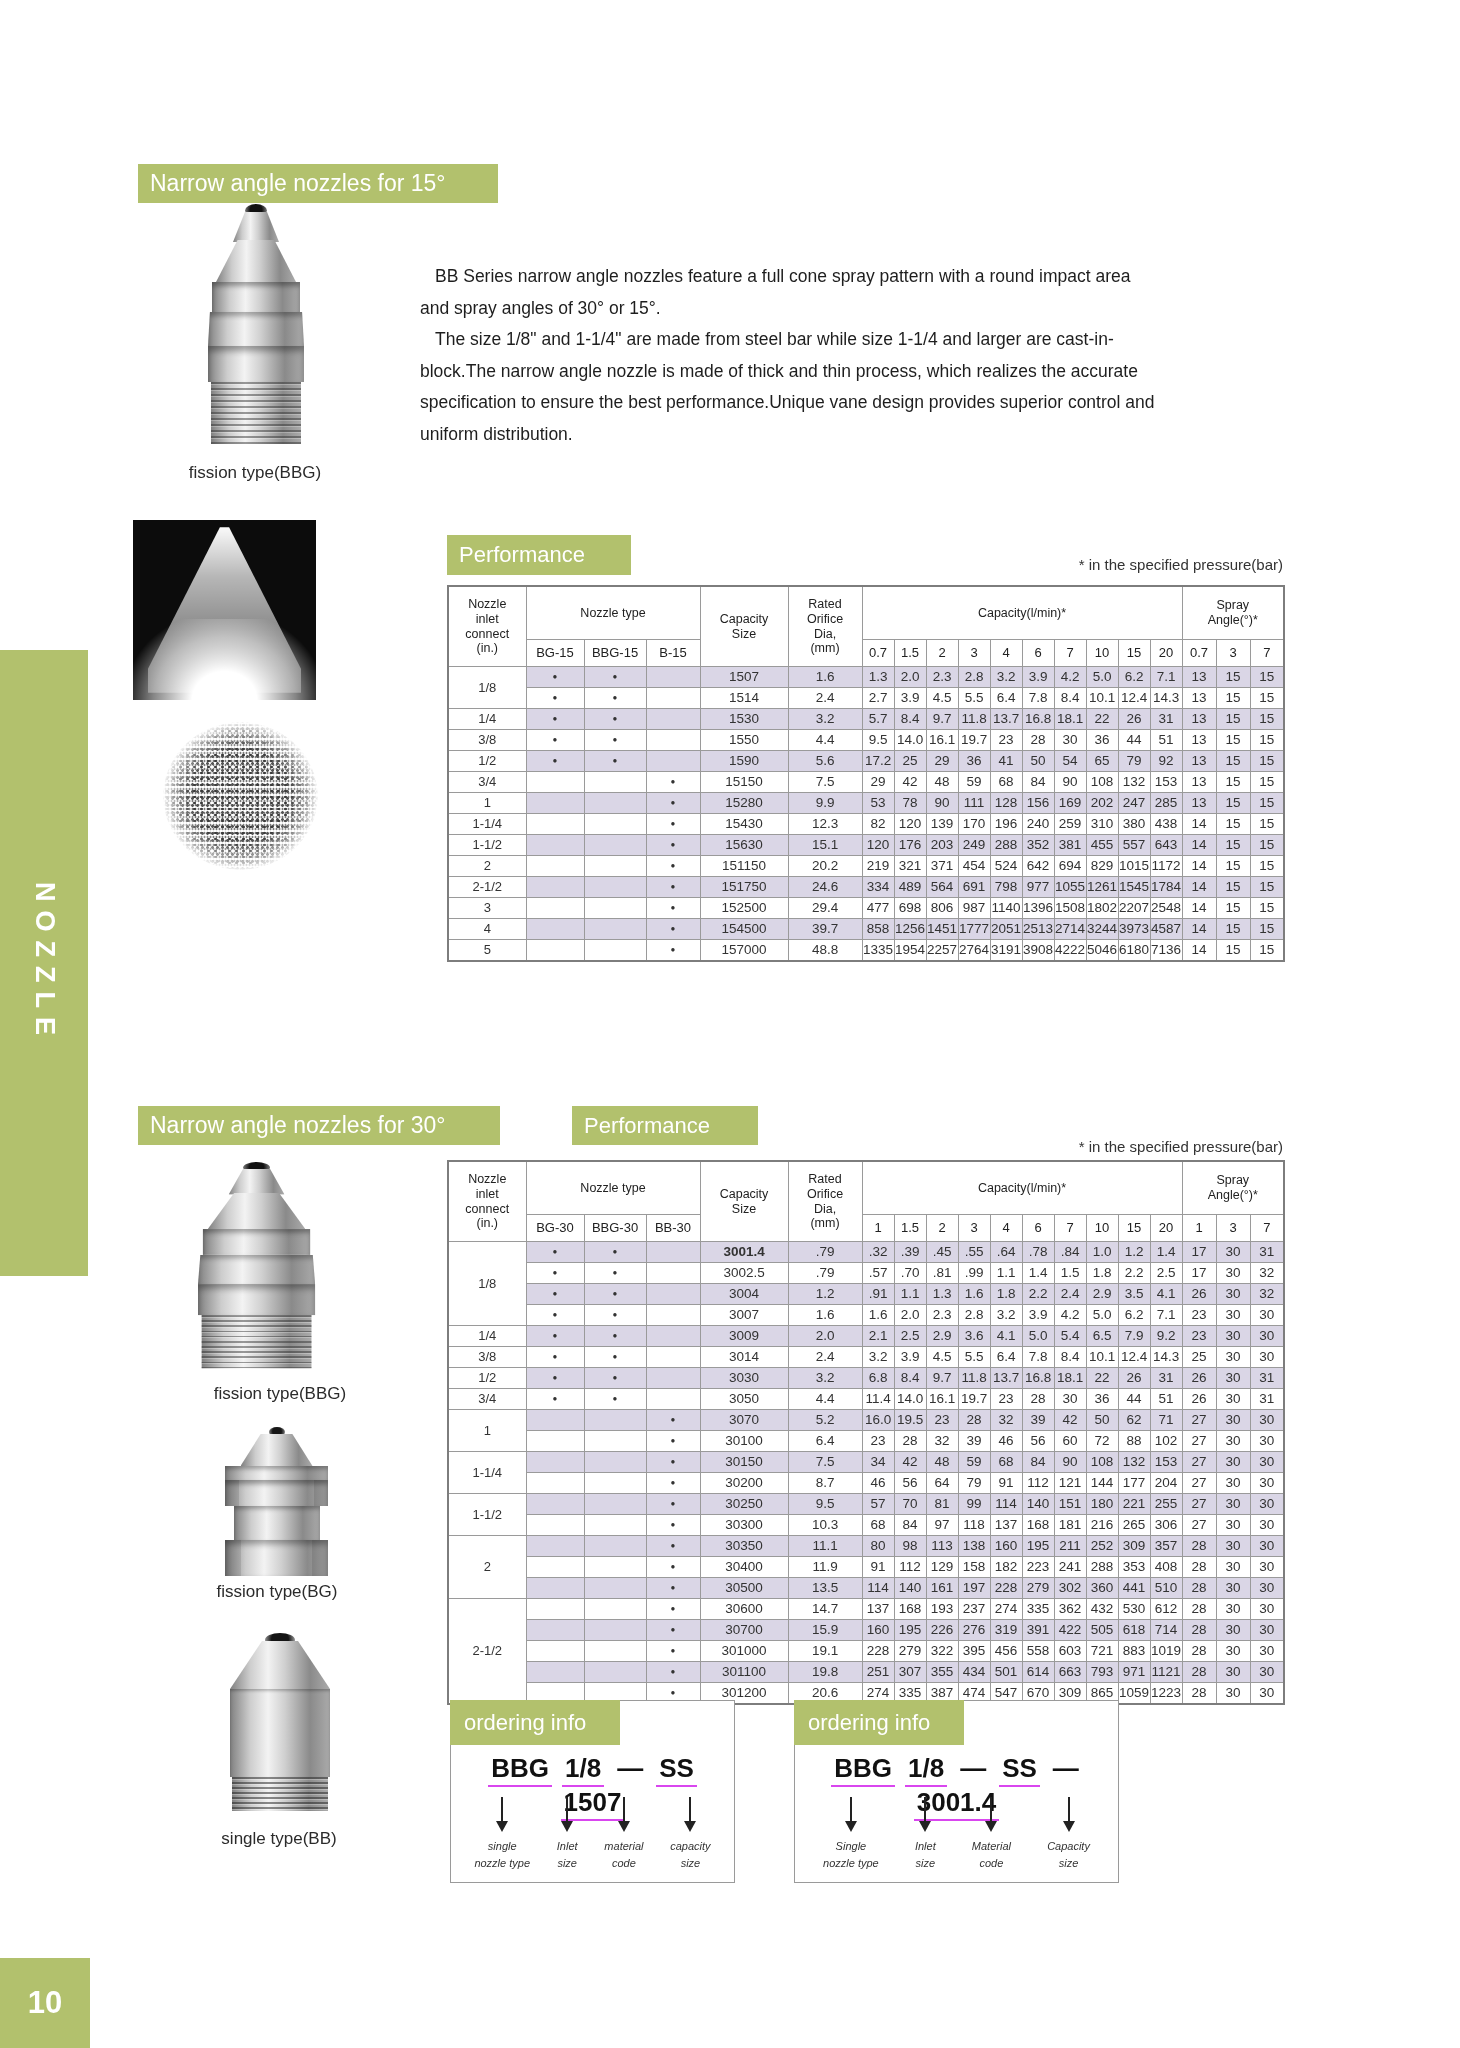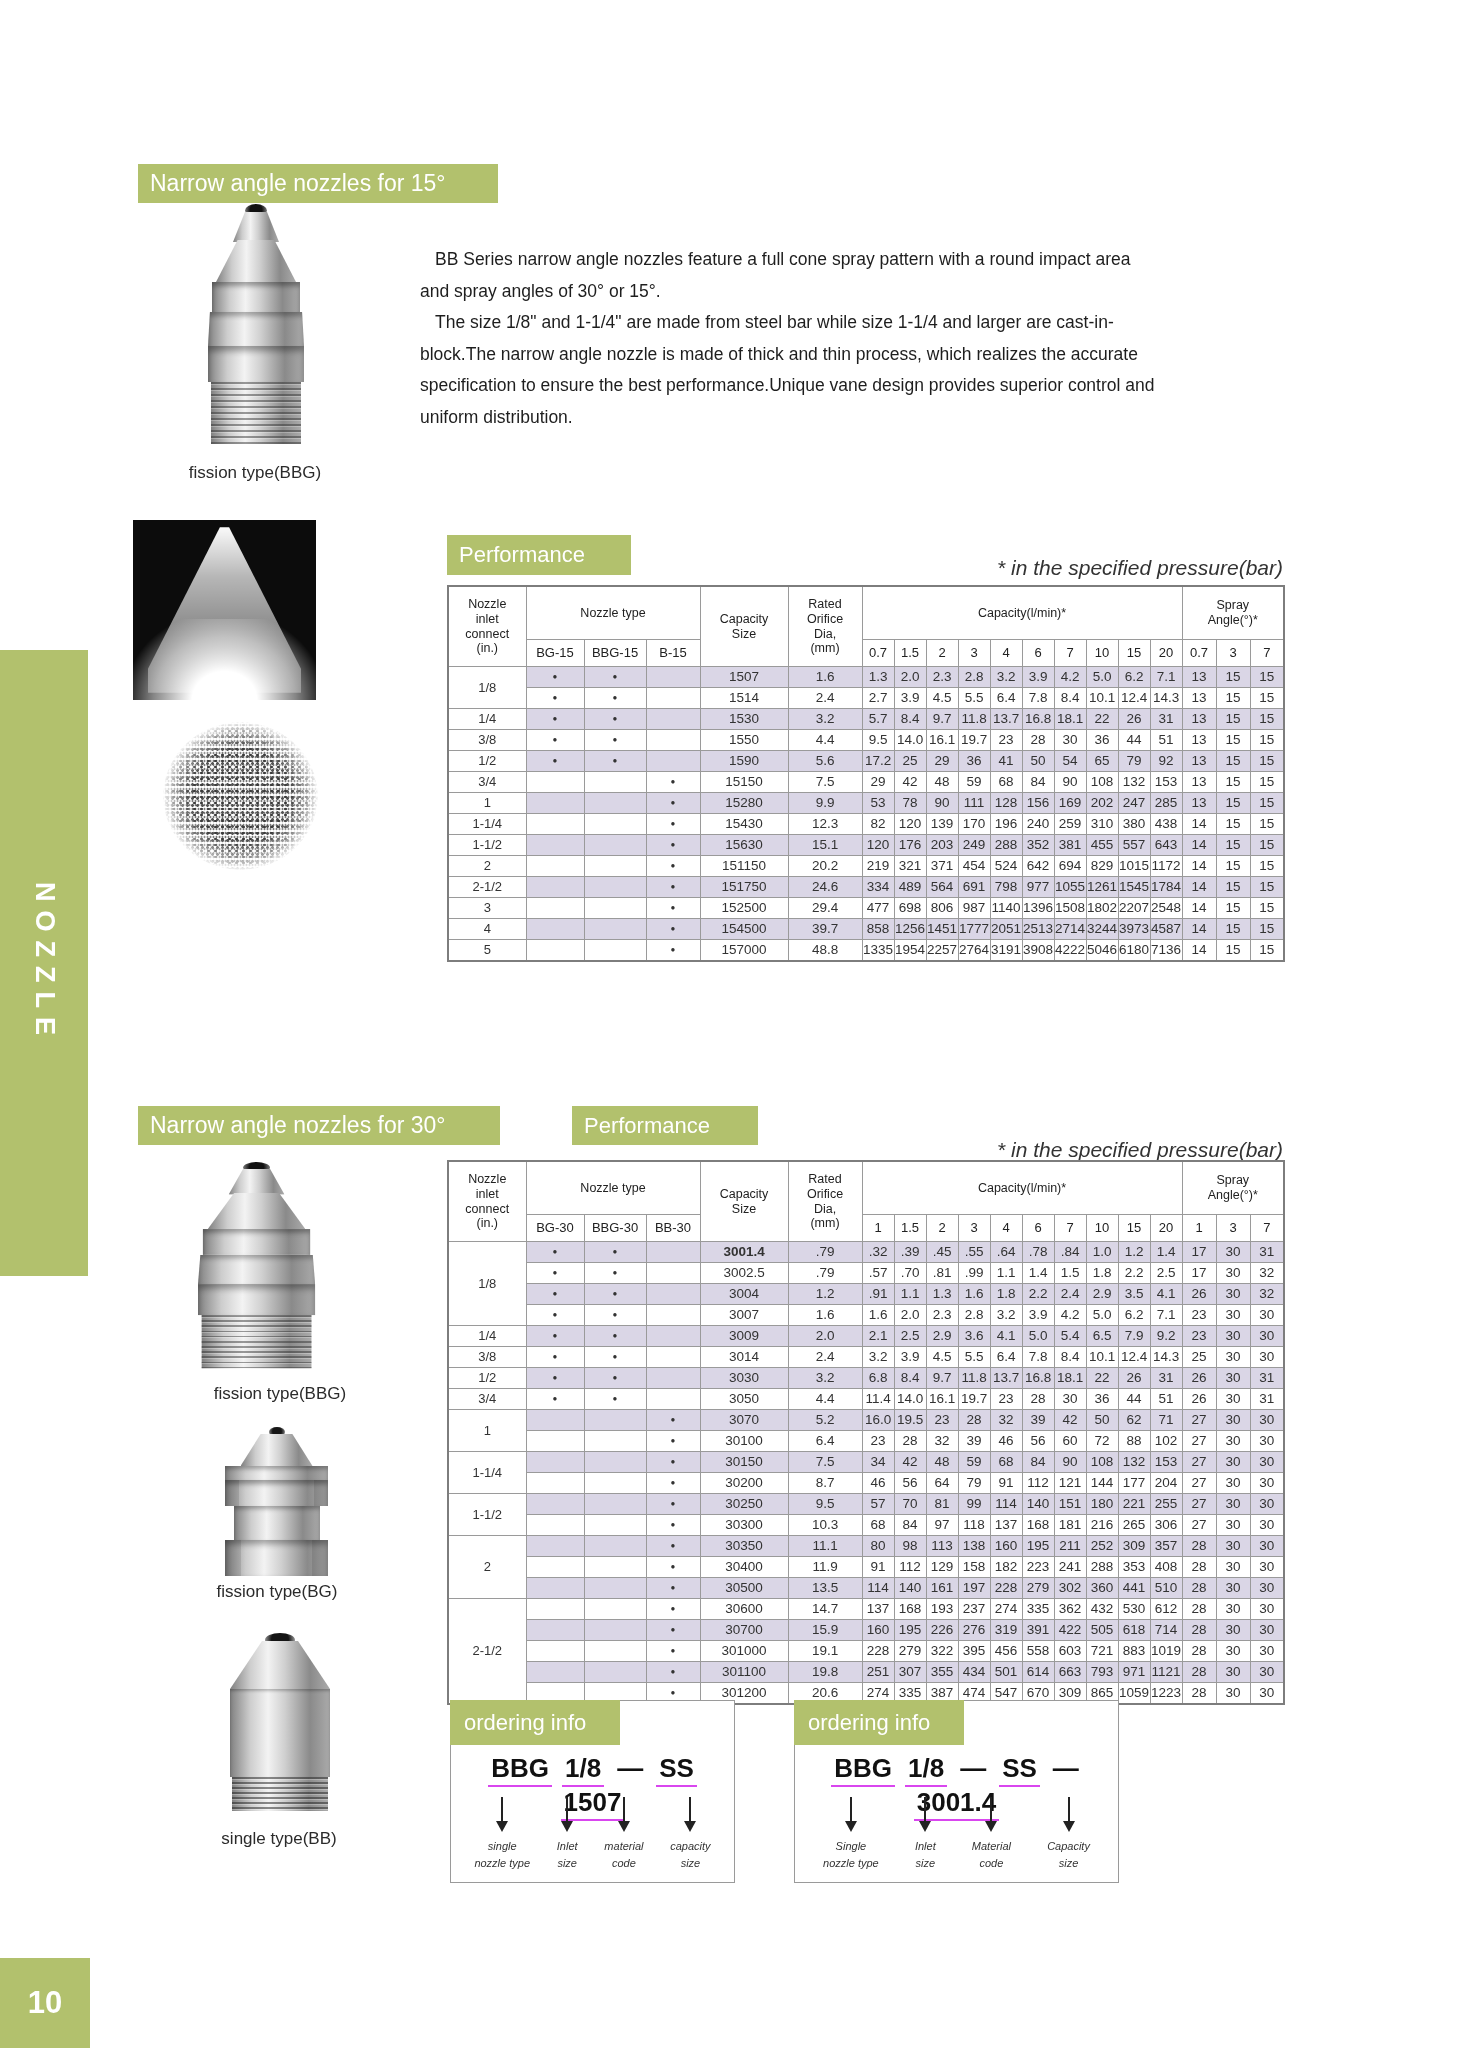--- a/index.html
+++ b/index.html
@@ -8,23 +8,23 @@
         font-family:"Liberation Sans",sans-serif;color:#1f1f1f;}
   .gbadge{position:absolute;background:var(--green);color:#fff;font-size:23px;line-height:40px;
           height:40px;padding-left:12px;box-sizing:border-box;}
   
   #side-tab{position:absolute;left:0;top:650px;width:88px;height:626px;background:var(--green);
             display:flex;align-items:center;justify-content:center;}
   #side-tab span{writing-mode:vertical-rl;color:#fff;font-size:27px;font-weight:bold;letter-spacing:9px;}
   #page-num{position:absolute;left:0;top:1958px;width:90px;height:90px;background:var(--green);
             color:#fff;font-size:31px;font-weight:bold;display:flex;align-items:center;justify-content:center;}
   
-  #intro{position:absolute;left:420px;top:244px;width:737px;}
+  #intro{position:absolute;left:420px;top:261px;width:737px;}
   #intro p{margin:0;text-indent:15px;font-size:17.5px;line-height:31.5px;color:#1e1e1e;}
-  .note{position:absolute;font-size:21px;color:#333;width:383px;text-align:right;font-style:italic;}
+  .note{position:absolute;font-size:15px;color:#333;width:383px;text-align:right;}
   .cap{position:absolute;font-size:17px;color:#2b2b2b;text-align:center;width:200px;}
   
   .twrap{position:absolute;}
   .twrap table{border-collapse:collapse;table-layout:fixed;width:100%;border:2px solid #7d7d7d;}
   .twrap th,.twrap td{border:1px solid var(--bd);text-align:center;padding:0;overflow:hidden;}
   .twrap thead th{font-weight:normal;font-size:12.5px;line-height:1.18;color:#222;background:#fff;}
   .twrap thead tr:first-child th{height:52px;}
   .twrap thead tr:last-child th{height:26px;font-size:13px;}
   .twrap tbody td{font-size:13.5px;height:20px;line-height:20px;color:#333;}
   .twrap tbody tr.alt{background:var(--lav);}

